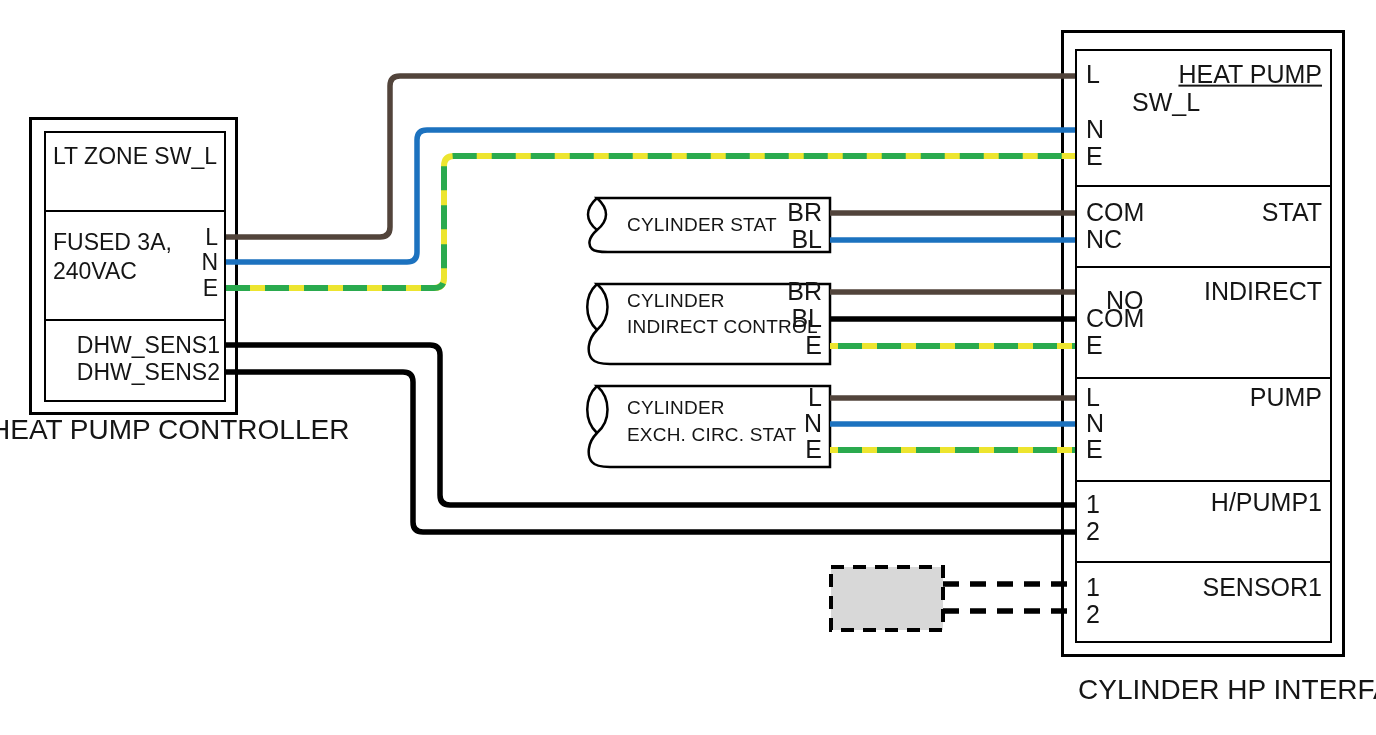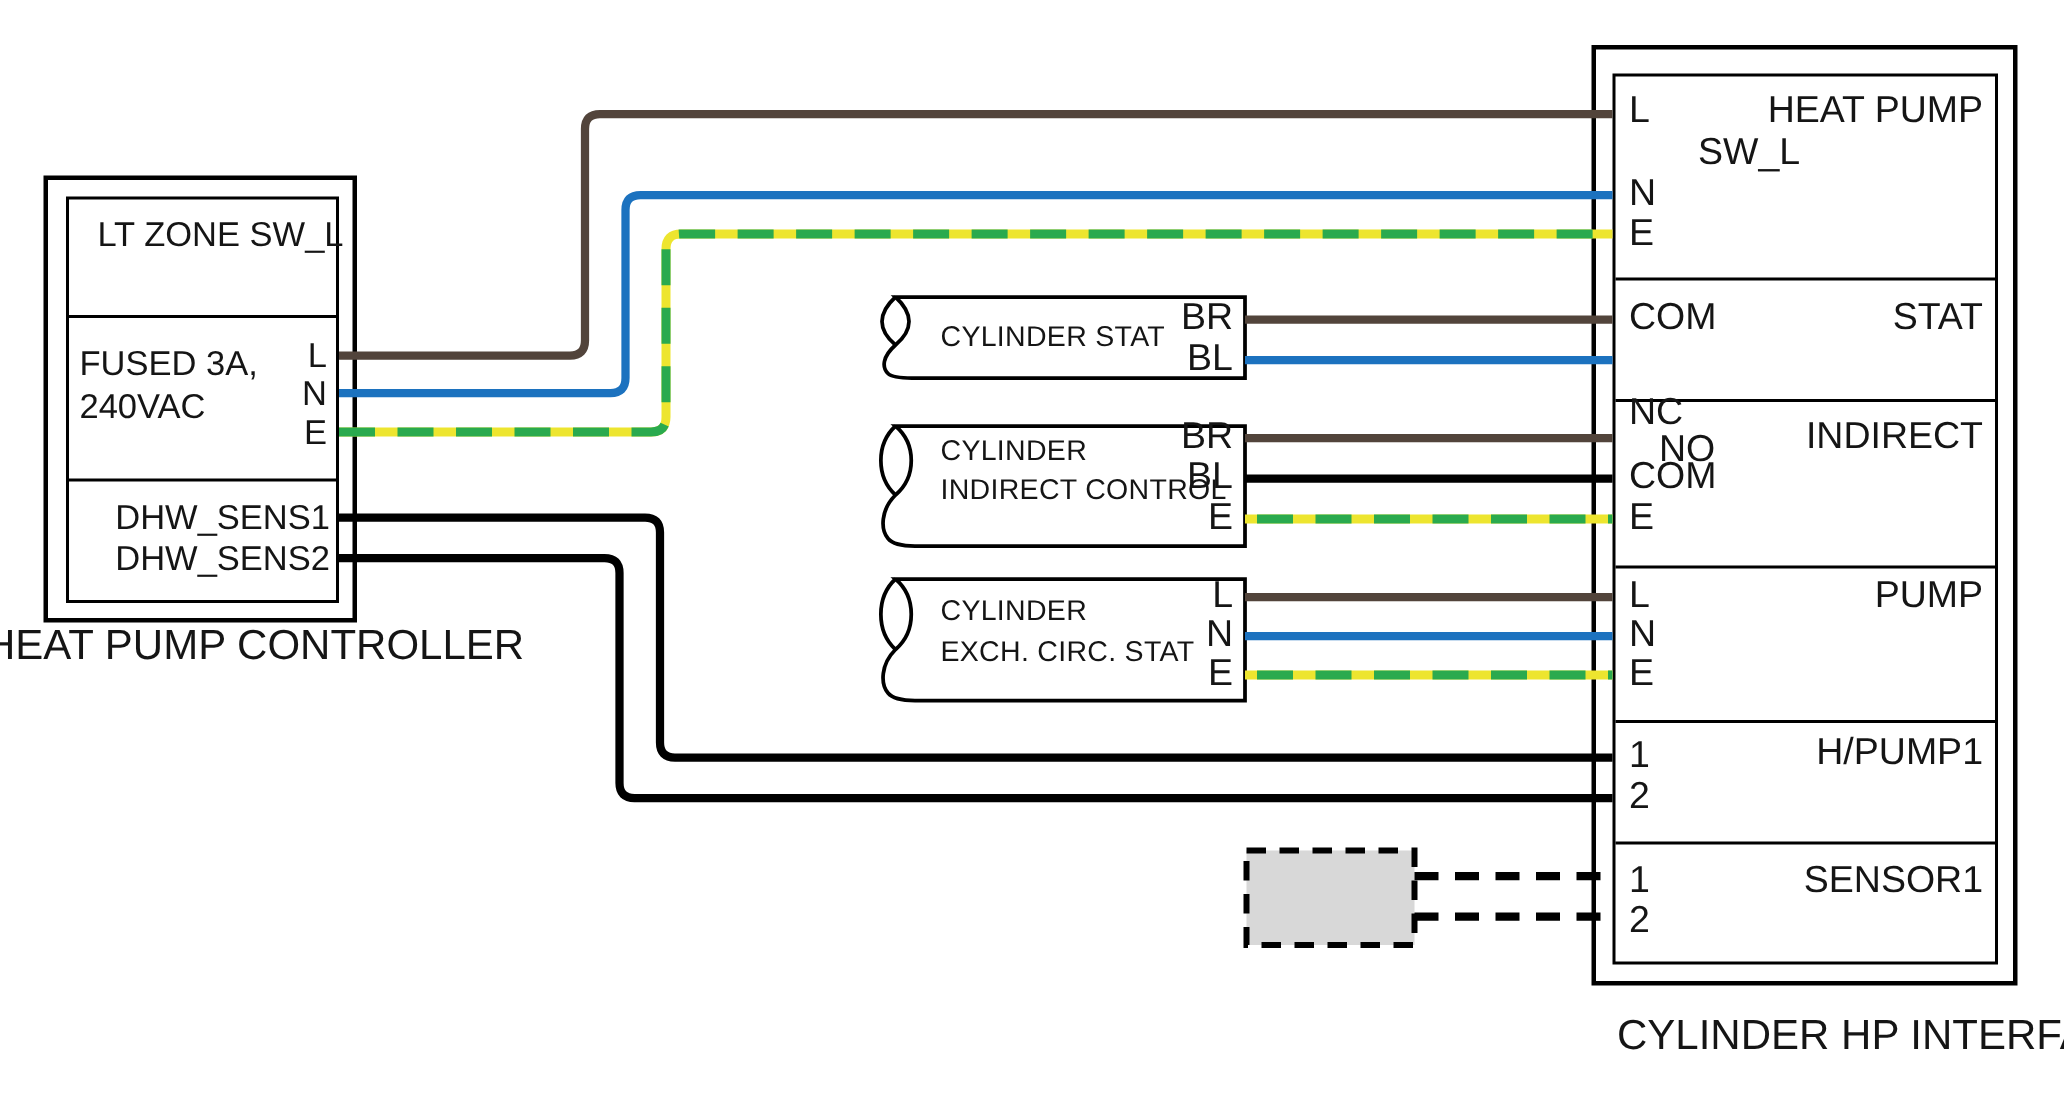--- a/index.html
+++ b/index.html
@@ -68,21 +68,21 @@
 
     <path stroke-width="5.5" d="M 830 398 H 1075" stroke="#52443B"></path>
     <path stroke-width="5.5" d="M 830 424 H 1075" stroke="#1C72BF"></path>
     <path stroke-width="6" d="M 830 450 H 1075" stroke="#EDE52F"></path>
     <path stroke-width="6" stroke-dasharray="24 15" d="M 838 450 H 1075" stroke="#2AAA4E"></path>
 
     <path stroke-width="5.5" stroke-dasharray="16 11" d="M 943 584 H 1075" stroke="#000000"></path>
     <path stroke-width="5.5" stroke-dasharray="16 11" d="M 943 611 H 1075" stroke="#000000"></path>
   </svg>
 
-  <span class="t f23 ctr" style="left:44px;width:182px;top:157px;padding-left:12px;">LT ZONE SW_L</span>
+  <span class="t f23 ctr" style="left:44px;width:182px;top:157px;">LT ZONE SW_L</span>
   <span class="t f23" style="left:53px;top:243px;">FUSED 3A,</span>
   <span class="t f23" style="left:53px;top:272px;">240VAC</span>
   <span class="t f23" style="right:1158px;top:238px;">L</span>
   <span class="t f23" style="right:1158px;top:263px;">N</span>
   <span class="t f23" style="right:1158px;top:289px;">E</span>
   <span class="t f23" style="right:1156px;top:346px;">DHW_SENS1</span>
   <span class="t f23" style="right:1156px;top:373px;">DHW_SENS2</span>
   <span class="t f28" style="left:-10px;top:431px;">HEAT PUMP CONTROLLER</span>
 
   <span class="t f19" style="left:627px;top:226px;">CYLINDER STAT</span>
@@ -98,24 +98,24 @@
   <span class="t f19" style="left:627px;top:409px;">CYLINDER</span>
   <span class="t f19" style="left:627px;top:436px;">EXCH. CIRC. STAT</span>
   <span class="t f25" style="right:554px;top:398px;">L</span>
   <span class="t f25" style="right:554px;top:424px;">N</span>
   <span class="t f25" style="right:554px;top:450px;">E</span>
 
   <span class="t f25" style="left:1086px;top:75px;">L</span>
   <span class="t f25" style="left:1086px;top:103px;margin-left:46px;">SW_L</span>
   <span class="t f25" style="left:1086px;top:130px;">N</span>
   <span class="t f25" style="left:1086px;top:157px;">E</span>
-  <span class="t f25" style="right:54px;top:75px;">HEAT PUMP</span>
+  <span class="t f25" style="right:54px;top:75px;text-decoration:underline;">HEAT PUMP</span>
 
   <span class="t f25" style="left:1086px;top:213px;">COM</span>
-  <span class="t f25" style="left:1086px;top:240px;margin-top:36px;">NC</span>
+  <span class="t f25" style="left:1086px;top:240px;">NC</span>
   <span class="t f25" style="right:54px;top:213px;">STAT</span>
 
   <span class="t f25" style="left:1086px;top:301px;margin-left:20px;">NO</span>
   <span class="t f25" style="left:1086px;top:319px;">COM</span>
   <span class="t f25" style="left:1086px;top:346px;">E</span>
   <span class="t f25" style="right:54px;top:292px;text-align:right;">INDIRECT</span>
 
   <span class="t f25" style="left:1086px;top:398px;">L</span>
   <span class="t f25" style="left:1086px;top:424px;">N</span>
   <span class="t f25" style="left:1086px;top:450px;">E</span>

